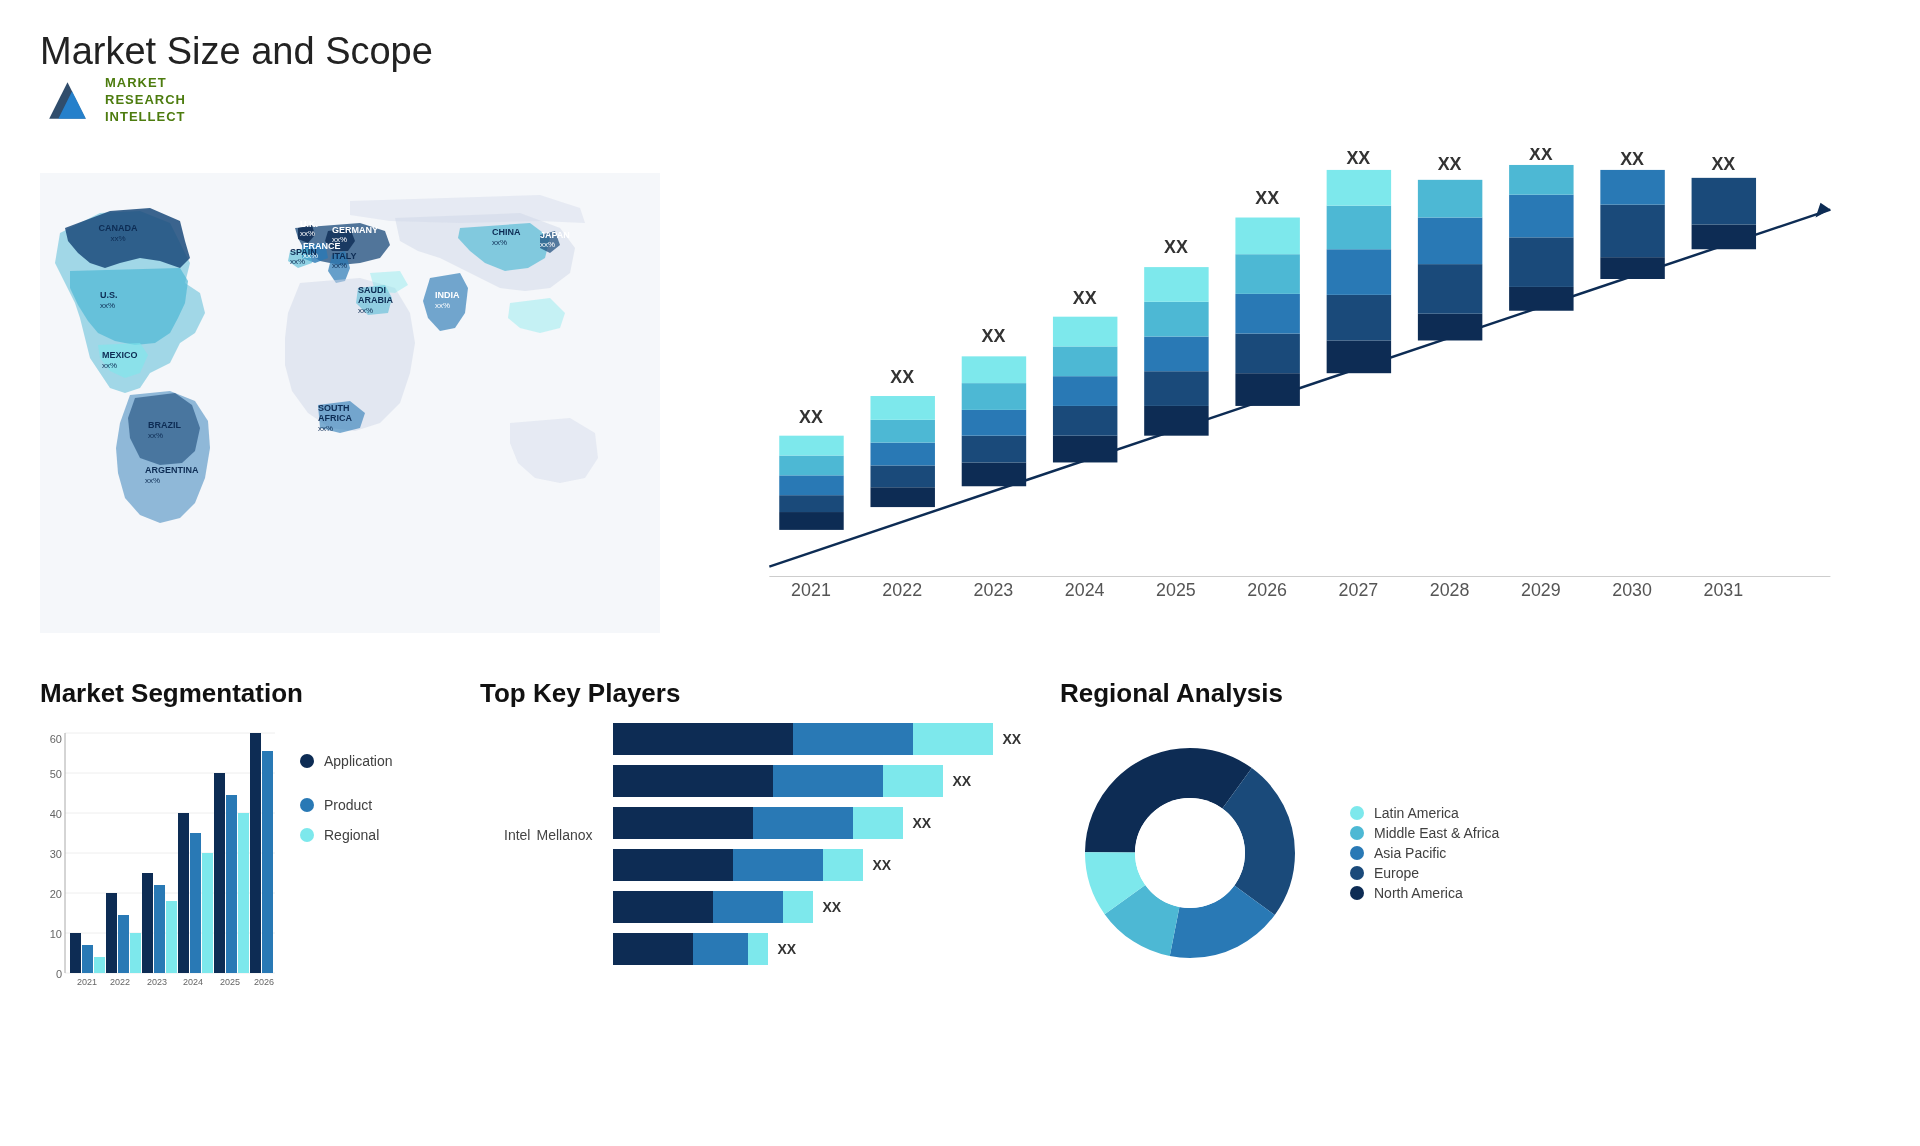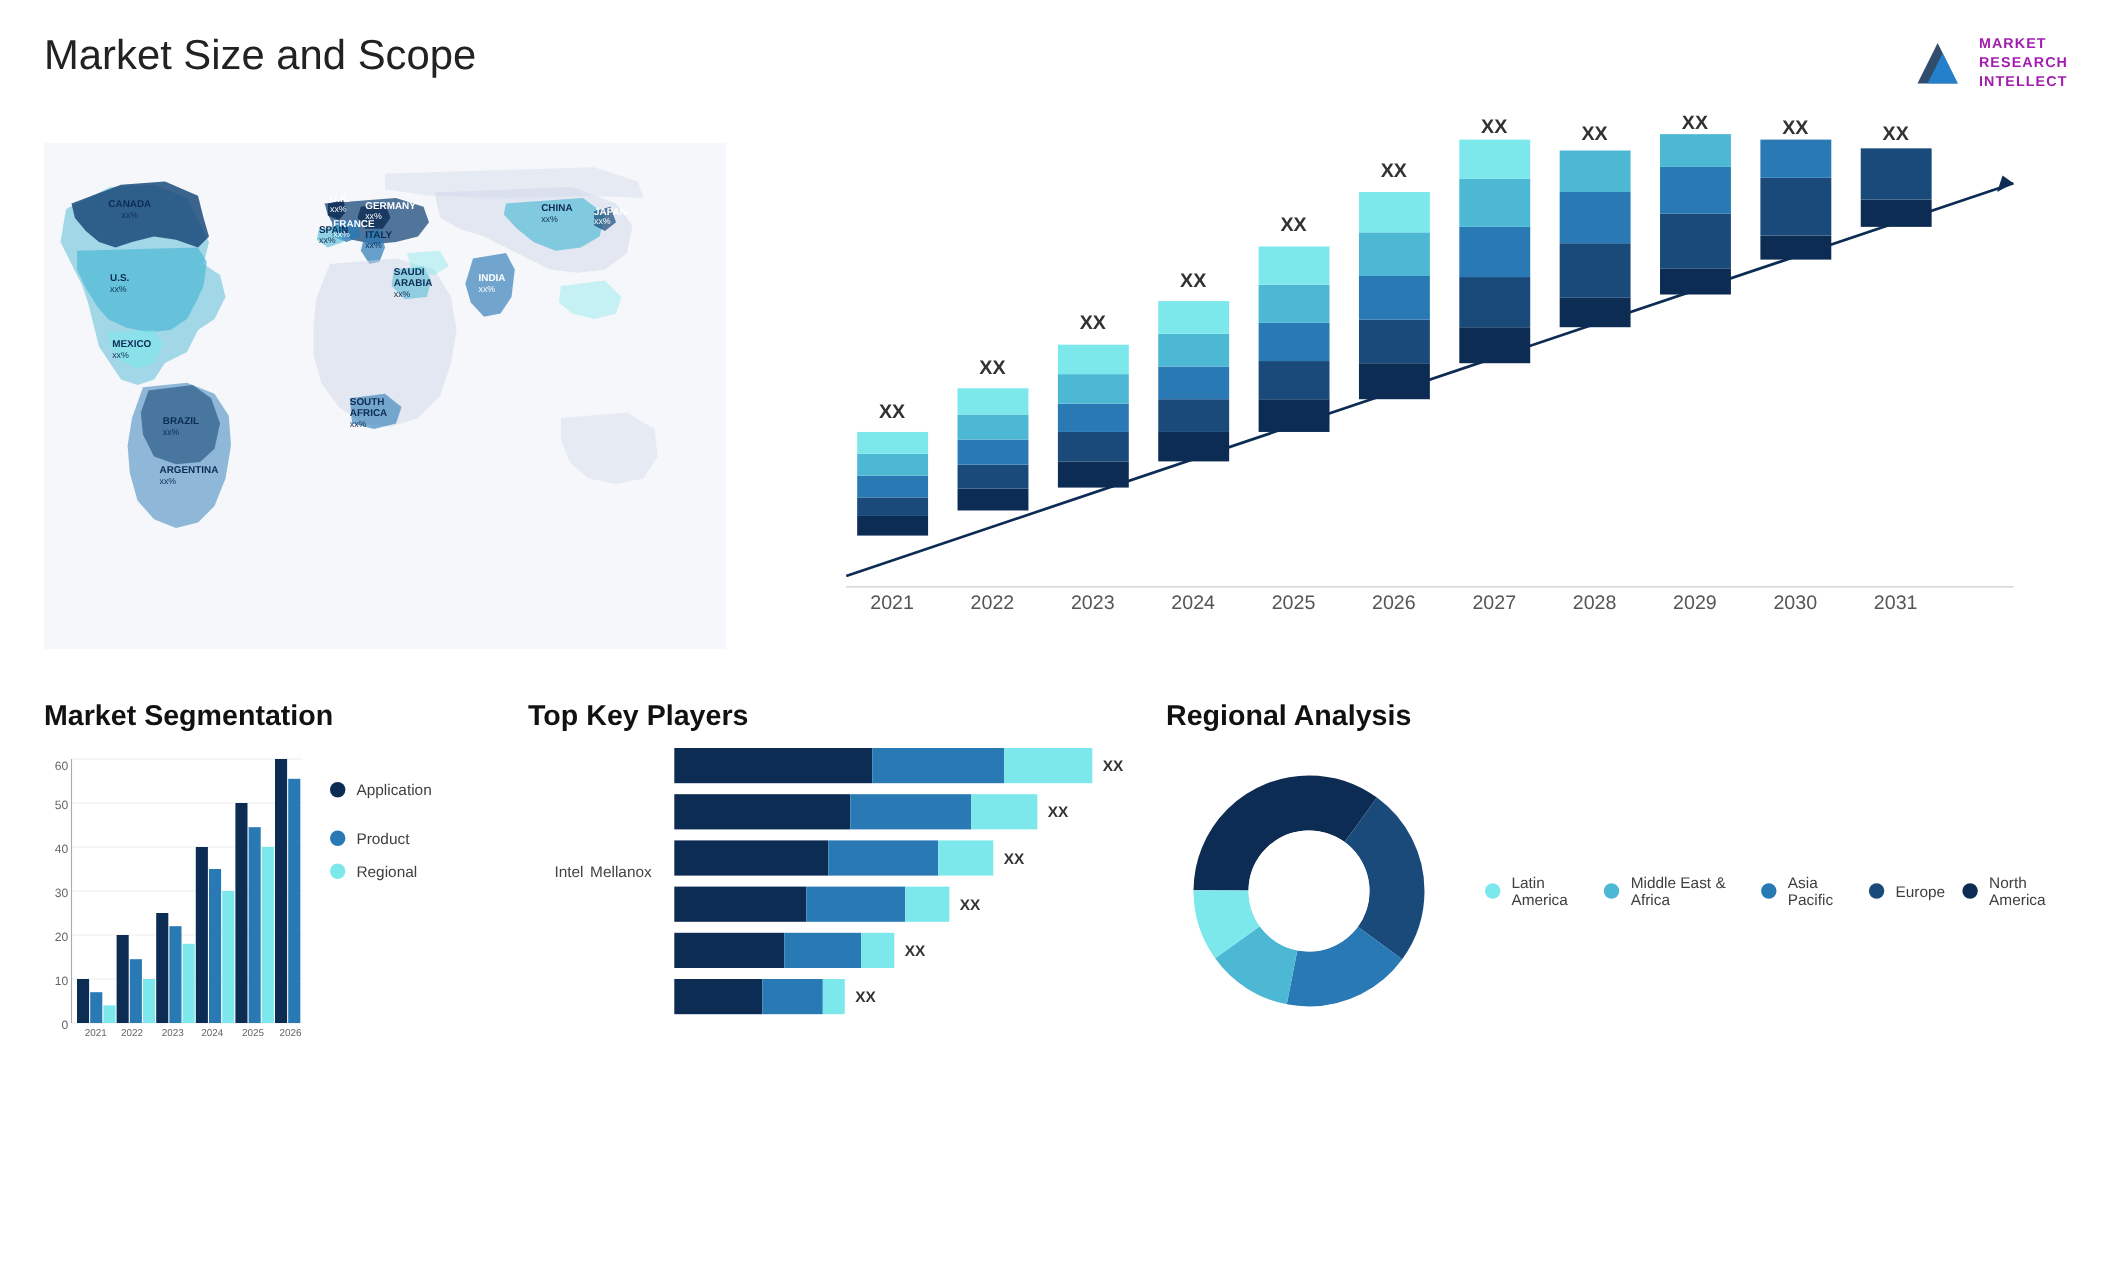--- a/index.html
+++ b/index.html
@@ -18,39 +18,40 @@
       padding: 30px 40px 20px 40px;
       position: relative;
     }
 
     
     .header {
       display: flex;
       justify-content: space-between;
       align-items: flex-start;
       margin-bottom: 20px;
+      flex-direction: column;
     }
     .page-title {
       font-size: 38px;
       font-weight: 400;
       color: #222;
     }
     .logo {
       display: flex;
       align-items: center;
       gap: 10px;
     }
     .logo-icon {
       width: 55px;
       height: 55px;
     }
     .logo-text {
       font-size: 13px;
       font-weight: 700;
-      color: #a21caf;
+      color: #4d7c0f;
       line-height: 1.3;
       text-transform: uppercase;
       letter-spacing: 1px;
     }
 
     
     .top-row {
       display: flex;
       gap: 30px;
       height: 510px;
@@ -152,22 +153,22 @@
       position: relative;
       width: 260px;
       height: 260px;
     }
     .donut-svg {
       width: 260px;
       height: 260px;
     }
     .legend {
       display: flex;
-      flex-direction: row;
-      gap: 16px;
+      flex-direction: column;
+      gap: 4px;
     }
     .legend-item {
       display: flex;
       align-items: center;
       gap: 10px;
       font-size: 14px;
       color: #404040;
     }
     .legend-dot {
       width: 14px;

